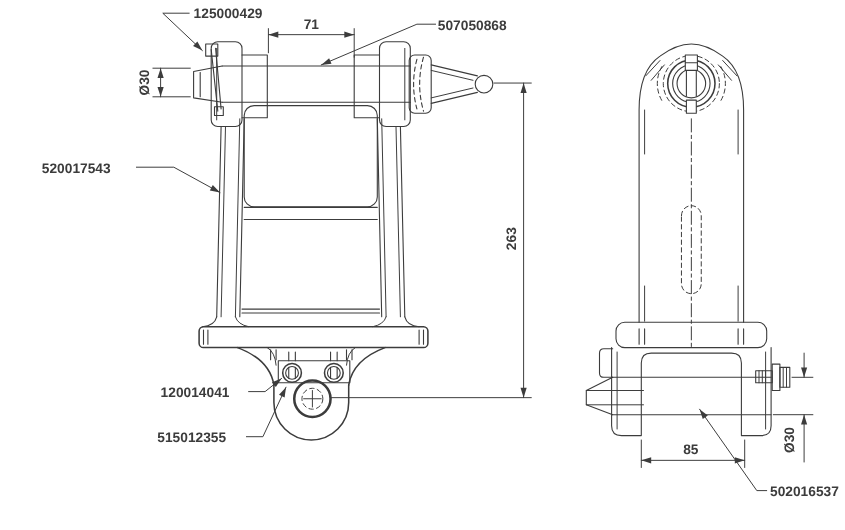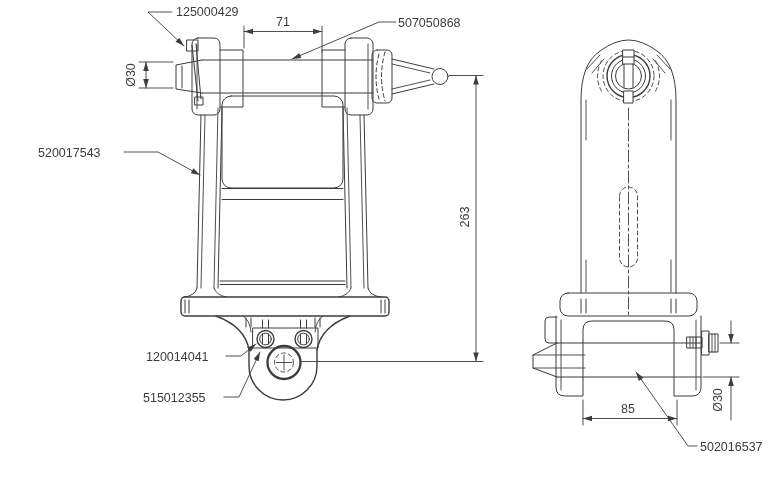--- a/index.html
+++ b/index.html
@@ -1,21 +1,21 @@
 <!DOCTYPE html>
 <html style="--line: #3c3c3c; --text: #3c3c3c; --background: #ffffff;"><head>
 <meta charset="utf-8">
 <style>
   :root{
     --line:#3c3c3c;
     --text:#3c3c3c;
     --background:#ffffff;
   }
   html,body{margin:0;padding:0;background:var(--background);}
-  .canvas{width:768px;height:482px;overflow:hidden;background:var(--background);}
+  .canvas{width:768px;height:482px;overflow:hidden;background:var(--background);font-weight:bold;}
   svg{display:block;}
   svg text{font-family:"Liberation Sans","DejaVu Sans",sans-serif;font-size:12.5px;fill:var(--text);}
   .ln{stroke:var(--line);fill:none;stroke-width:1;stroke-linecap:round;stroke-linejoin:round;}
   .w14{stroke-width:1.4;}
   .bold{stroke-width:2.3;}
   .thin{stroke-width:0.9;}
   .dash{stroke-dasharray:4 3;}
   .cdash{stroke-dasharray:12 3 3 3;}
   .dimtxt{font-size:12.5px;}
 </style>

